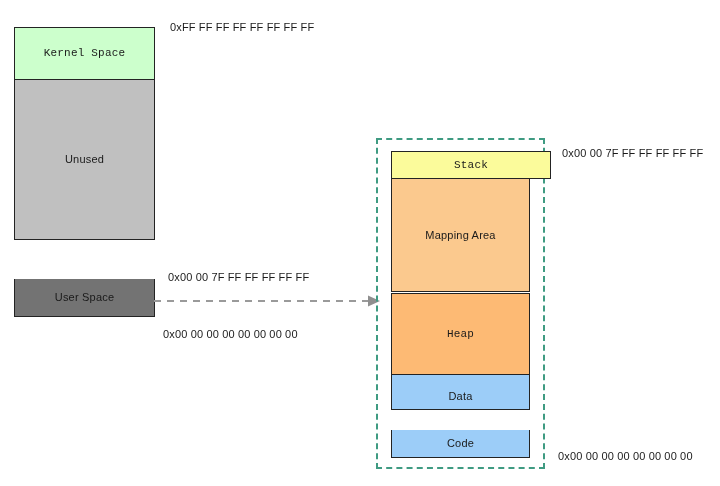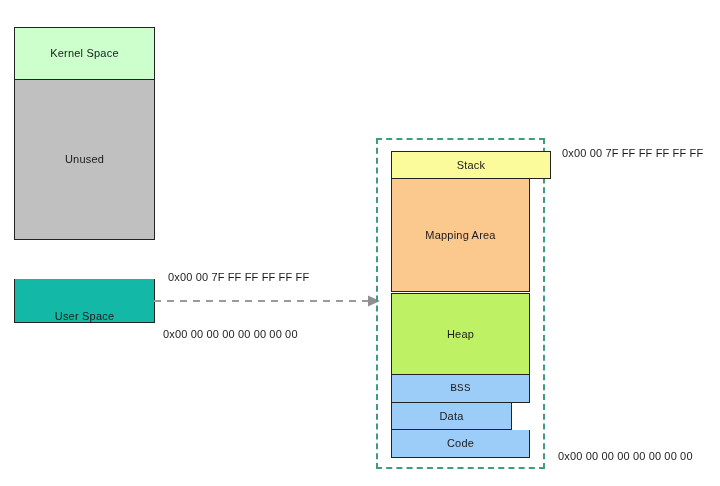--- a/index.html
+++ b/index.html
@@ -40,21 +40,21 @@
   
   .fill-green  { background: #ccffcc; }
   .fill-gray   { background: #c0c0c0; }
   .fill-yellow { background: #fbfb9b; }
   .fill-orange { background: #fbc98e; }
   .fill-pink   { background: #fb93c8; }
   .fill-blue   { background: #9ccdf8; }
 
   
   .stacked { border-top-width: 0; }
-  .stacked-first { border-top-width: 1px; }
+  .stacked-first { border-top-width: 1px; font-family: Liberation Mono, monospace; }
 
   
   #userspace-container {
     position: absolute;
     box-sizing: border-box;
     border: 2px dashed #3f9b82;
     background: transparent;
   }
 
   
@@ -85,26 +85,27 @@
   <div id="address-space-column">
 
     <div class="block fill-green stacked-first" style="left: 14px; top: 27px; width: 141px; height: 53px; background: rgb(204, 255, 204);">
       <span class="blabel">Kernel Space</span>
     </div>
 
     <div class="block fill-gray stacked" style="left: 14px; top: 80px; width: 141px; height: 160px; background: rgb(192, 192, 192);">
       <span class="blabel">Unused</span>
     </div>
 
-    <div class="block fill-green stacked" style="left: 14px; top: 279px; width: 141px; height: 44px; background: #14b8a6; align-items: flex-end;">
+    <div class="block fill-green stacked" style="left: 14px; top: 279px; width: 141px; height: 38px; background: #737373;">
       <span class="blabel">User Space</span>
     </div>
 
   </div>
 
+  <div class="addr" style="left:170px; top:22px;">0xFF FF FF FF FF FF FF FF</div>
 
 
   <div class="addr" style="left:168px; top:272px;">0x00 00 7F FF FF FF FF FF</div>
 
   <div class="addr" style="left:163px; top:329px;">0x00 00 00 00 00 00 00 00</div>
 
   <svg id="connector" viewBox="0 0 232 18" width="232" height="18" aria-hidden="true">
     <line x1="2" y1="9" x2="218" y2="9" stroke="#9a9a9a" stroke-width="2.2" stroke-dasharray="7,6" stroke-linecap="butt"></line>
     <path d="M 216 3.5 L 228 9 L 216 14.5 Z" fill="#8f8f8f"></path>
   </svg>
@@ -114,29 +115,29 @@
   <div id="user-space-detail">
 
     <div class="block fill-yellow stacked-first" style="left: 391px; top: 151px; width: 160px; height: 28px; background: rgb(251, 251, 155);">
       <span class="blabel">Stack</span>
     </div>
 
     <div class="block fill-orange stacked" style="left: 391px; top: 179px; width: 139px; height: 113px; background: rgb(251, 201, 142);">
       <span class="blabel">Mapping Area</span>
     </div>
 
-    <div class="block fill-pink stacked-first" style="left: 391px; top: 293px; width: 139px; height: 82px; background: #bef264;">
+    <div class="block fill-pink stacked-first" style="left: 391px; top: 293px; width: 139px; height: 82px; background: #fdba74;">
       <span class="blabel">Heap</span>
     </div>
 
     <div class="block fill-blue stacked" style="left: 391px; top: 375px; width: 139px; height: 28px; background: rgb(156, 205, 248); font-family: Liberation Mono, monospace;">
       <span class="blabel">BSS</span>
     </div>
 
-    <div class="block fill-blue stacked" style="left: 391px; top: 403px; width: 121px; height: 27px; background: rgb(156, 205, 248);">
+    <div class="block fill-blue stacked" style="left: 391px; top: 383px; width: 139px; height: 27px; background: rgb(156, 205, 248);">
       <span class="blabel">Data</span>
     </div>
 
     <div class="block fill-blue stacked" style="left: 391px; top: 430px; width: 139px; height: 28px; background: rgb(156, 205, 248); align-items: center;">
       <span class="blabel">Code</span>
     </div>
 
   </div>
 
   <div class="addr" style="left:562px; top:148px;">0x00 00 7F FF FF FF FF FF</div>

